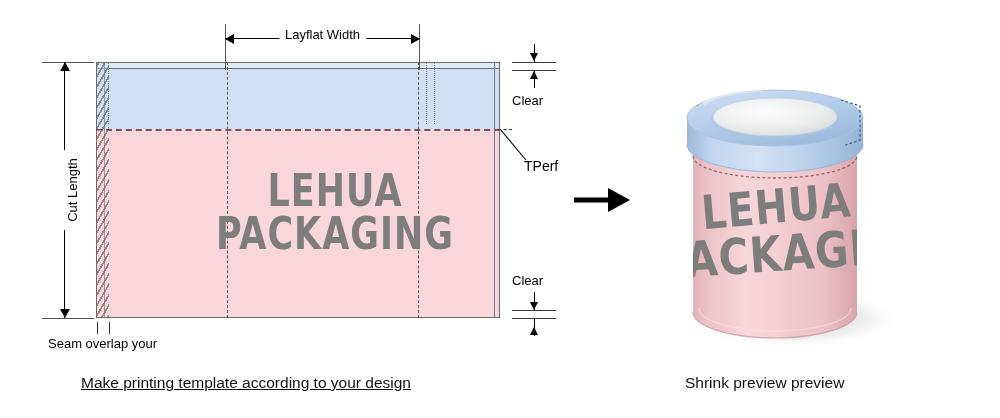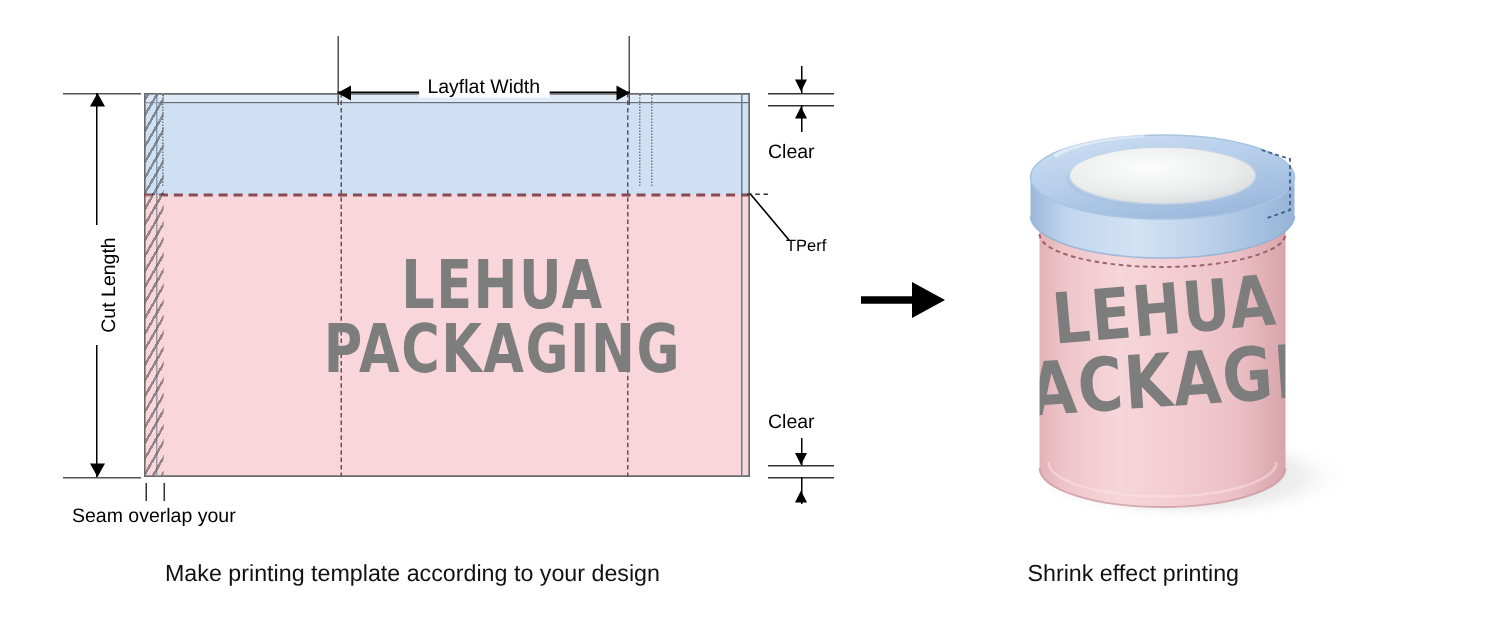--- a/index.html
+++ b/index.html
@@ -85,21 +85,21 @@
     font-weight:700;
     color:#7d7d7d;
     letter-spacing:1px;
     transform:scaleY(1.28);
     white-space:nowrap;
   }
   .brand-line.l1{font-size:35px;}
   .brand-line.l2{font-size:35px;margin-top:11px;}
 
   
-  .dim-layflat{position:absolute;left:225px;top:32px;width:195px;height:14px;margin-top:23px;}
+  .dim-layflat{position:absolute;left:225px;top:32px;width:195px;height:14px;}
   .dim-layflat .bar{
     position:absolute;left:0;top:6px;width:100%;height:0;border-top:1px solid #000;
   }
   .dim-layflat .lbl{
     position:absolute;left:50%;top:-5px;transform:translateX(-50%);
     background:#fff;padding:0 6px;font-size:13px;white-space:nowrap;
   }
   .arrow-l,.arrow-r{
     position:absolute;top:1.5px;width:0;height:0;
     border-top:5px solid transparent;border-bottom:5px solid transparent;
@@ -140,37 +140,37 @@
   }
   .mini-arrow-up{
     position:absolute;left:-4.5px;width:0;height:0;
     border-left:4.5px solid transparent;border-right:4.5px solid transparent;
     border-bottom:8px solid #000;
   }
   .mini-lbl{position:absolute;font-size:13px;white-space:nowrap;}
 
   
   .leader{position:absolute;pointer-events:none;}
-  .tperf-lbl{position:absolute;font-size:11px;white-space:nowrap;}
+  .tperf-lbl{position:absolute;font-size:14px;white-space:nowrap;}
 
   
   .seam-lbl{position:absolute;font-size:13px;white-space:nowrap;}
   .seam-tick{position:absolute;width:0;border-left:1px solid #333;}
 
   
   #flow-arrow{position:absolute;left:572px;top:180px;width:60px;height:40px;}
 
   
   #product-render{position:absolute;left:655px;top:60px;width:250px;height:290px;}
 
   
   .caption{
     position:absolute;font-size:15.5px;color:#111;white-space:nowrap;
   }
-  #caption-left{left:110px;top:374px;}
+  #caption-left{left:81px;top:374px;text-decoration:underline;}
   #caption-right{left:685px;top:374px;}
 </style>
 </head>
 <body>
 
 <div class="stage">
 
   <div id="template-artwork">
 
     <div class="panel-clear-top"></div>
@@ -312,15 +312,15 @@
     <ellipse cx="120" cy="57" rx="62" ry="19" fill="url(#innerTop)"></ellipse>
     <ellipse cx="120" cy="57" rx="62" ry="19" fill="none" stroke="#c3d4e6" stroke-width="0.9"></ellipse>
 
     <path d="M48,44 a80,24 0 0 1 60,-14" fill="none" stroke="#ffffff" stroke-width="3" opacity=".45"></path>
 
     <path d="M186,40 L205,46 L205,80 L188,86" fill="none" stroke="#3b5f8c" stroke-width="1.2" stroke-dasharray="2.6,2.2"></path>
     <path d="M186,40 a60,18 0 0 1 0,0" fill="none"></path>
   </svg>
 
   <div class="caption" id="caption-left">Make printing template according to your design</div>
-  <div class="caption" id="caption-right">Shrink effect printing</div>
+  <div class="caption" id="caption-right">Shrink preview preview</div>
 
 </div>
 
 </body></html>

